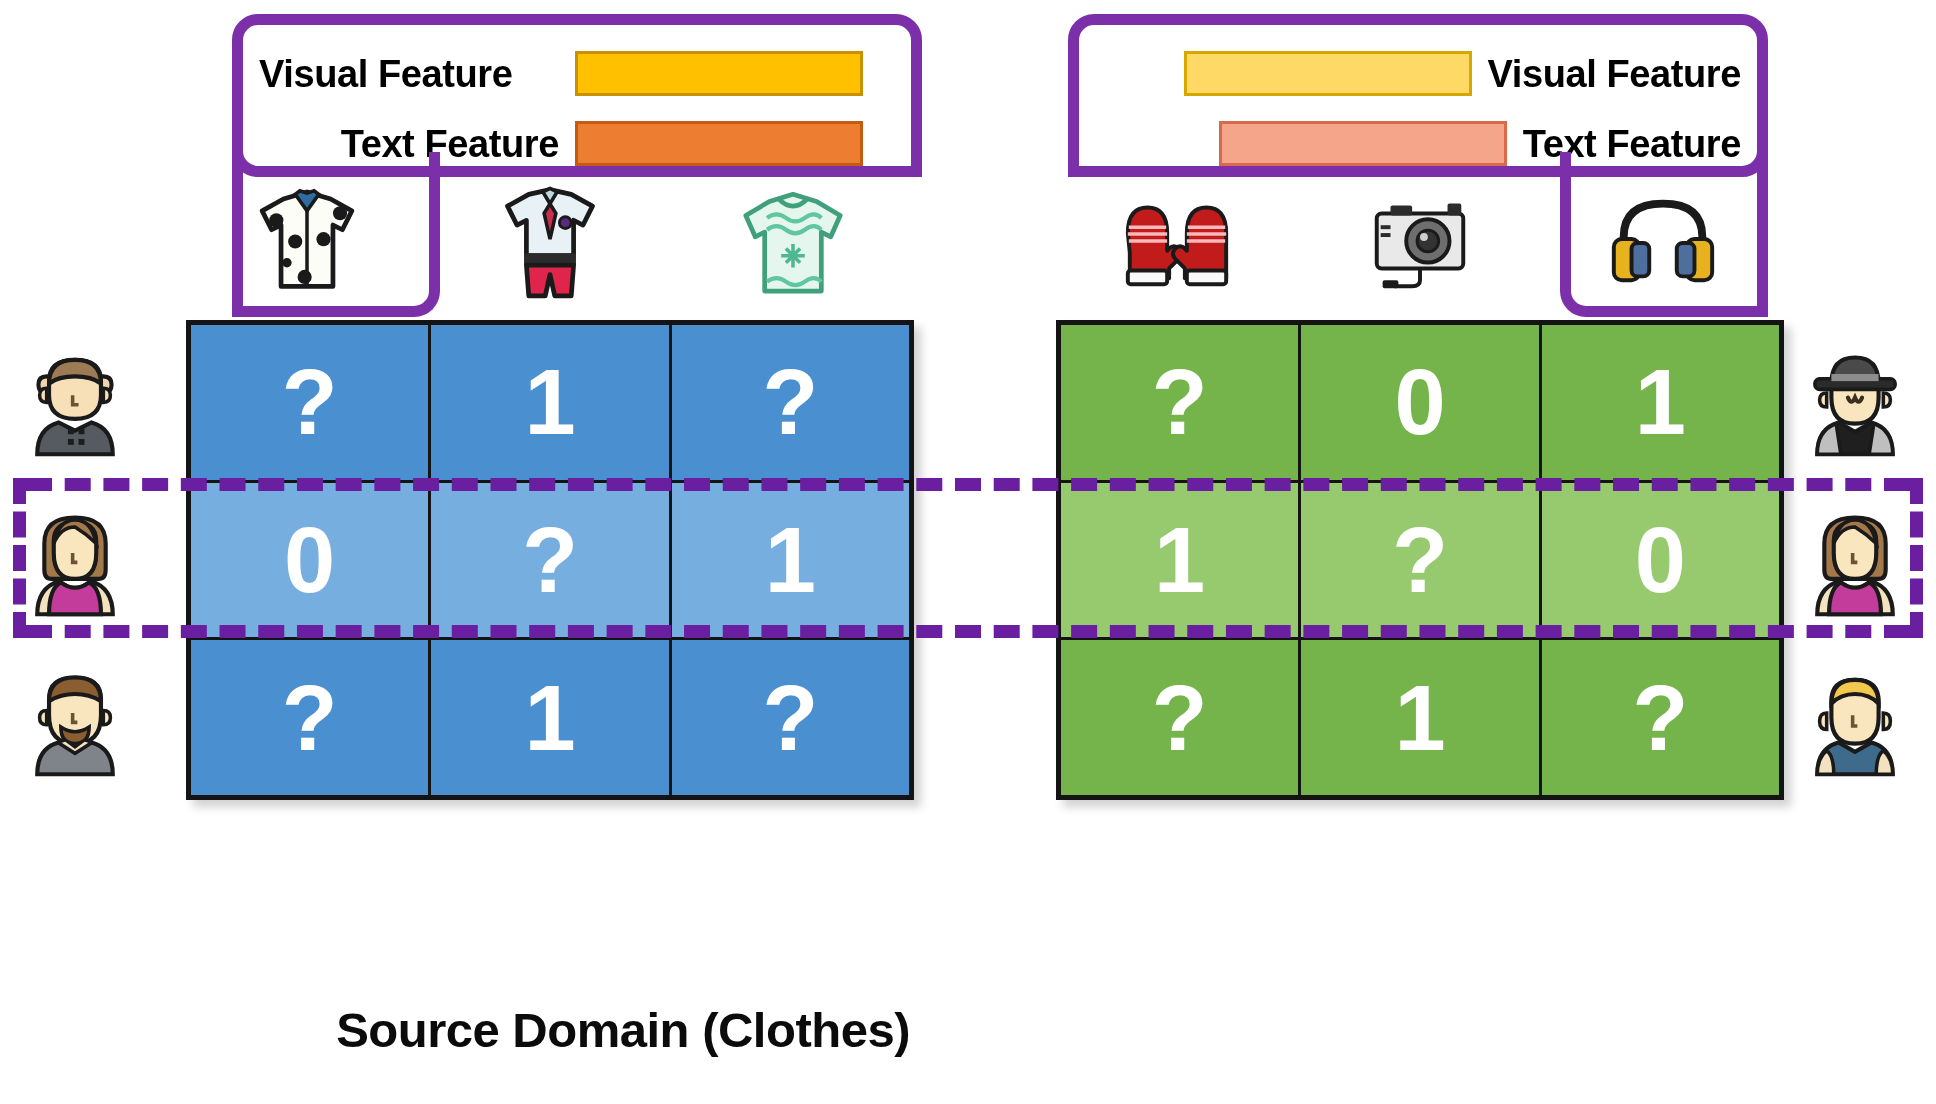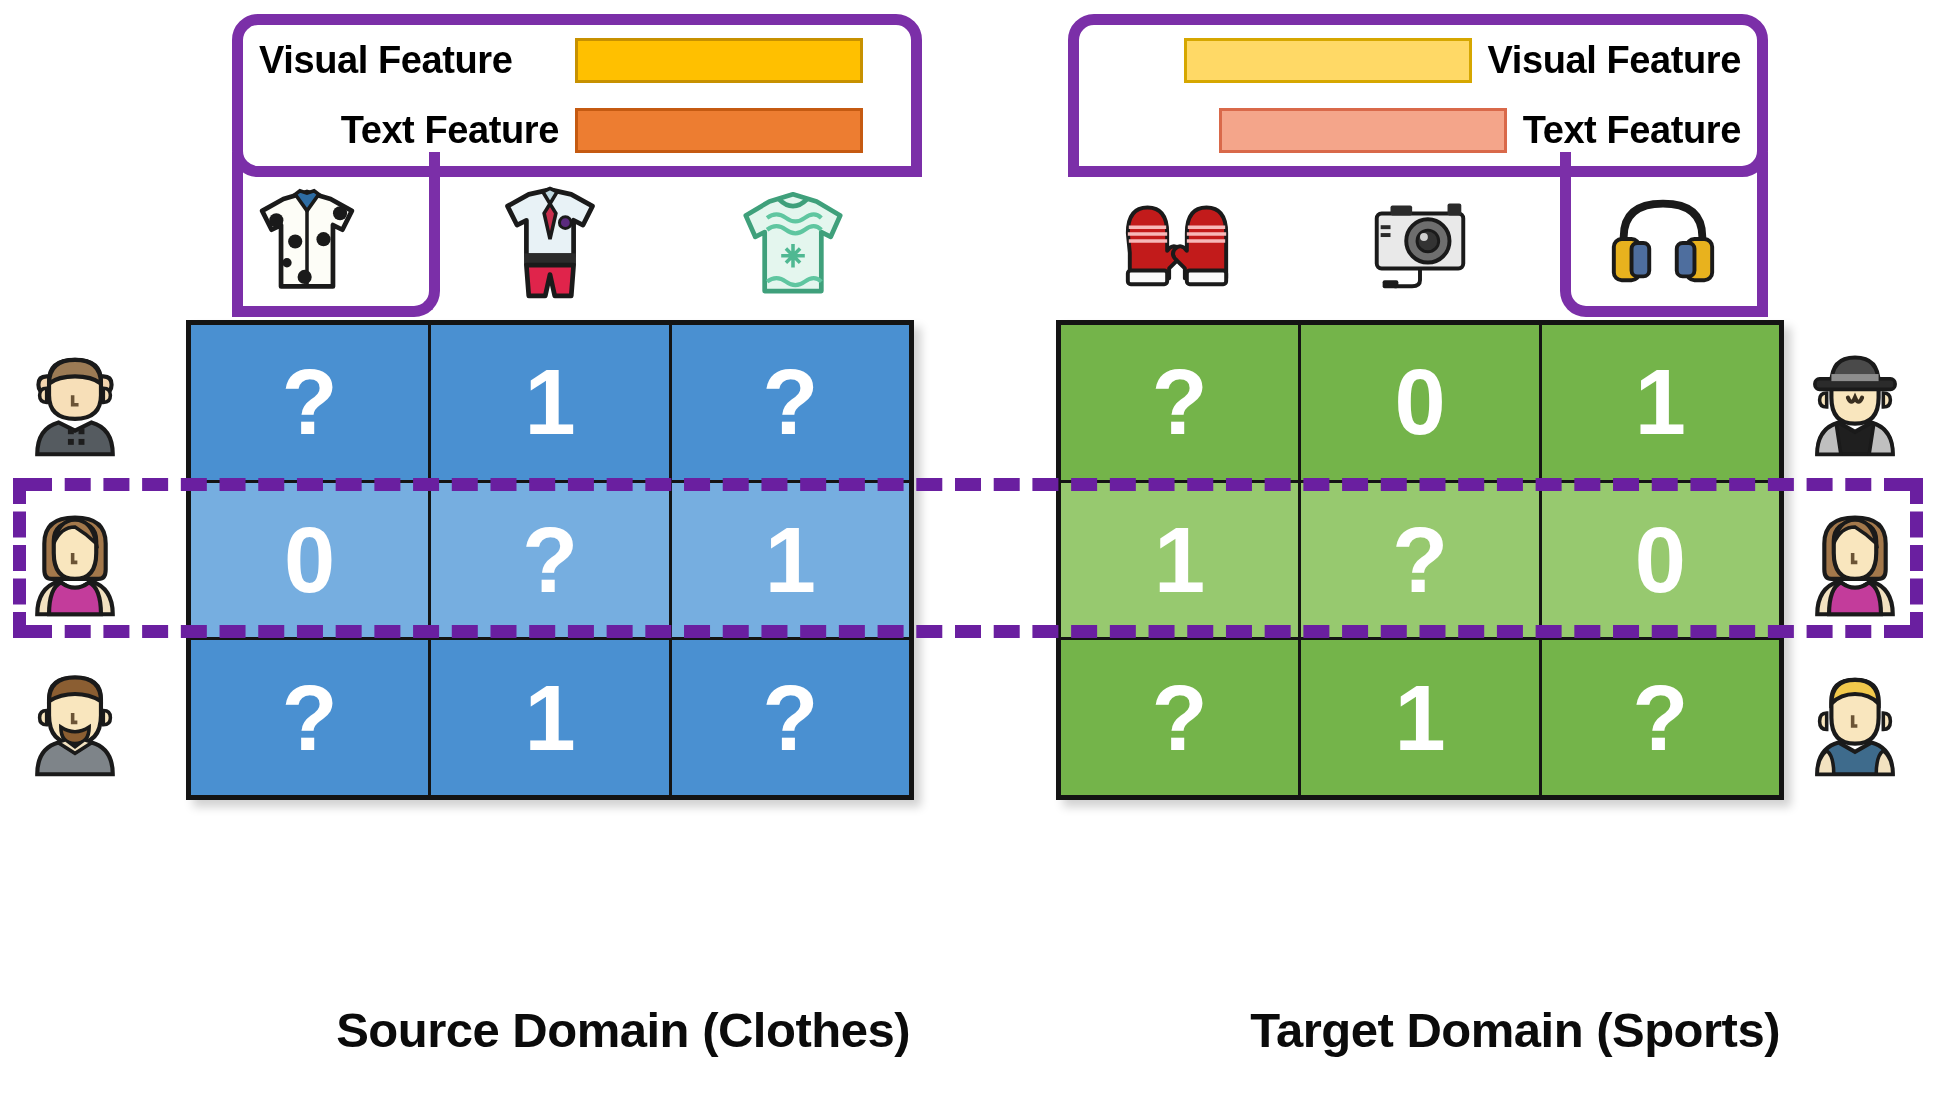--- a/index.html
+++ b/index.html
@@ -8,21 +8,21 @@
 
   .stage{position:absolute;left:0;top:0;width:1936px;height:1104px;}
 
   
   .legend{position:absolute;background:#fff;border:11px solid #7B2FA8;
           box-sizing:border-box;z-index:6;}
   .legend.left{left:232px;top:14px;width:690px;height:163px;
                border-radius:26px 26px 0 26px;}
   .legend.right{left:1068px;top:14px;width:700px;height:163px;
                 border-radius:26px 26px 26px 0;}
-  .legend-row{display:flex;align-items:center;height:50%;padding:0 16px;
+  .legend-row{display:flex;align-items:flex-end;height:50%;padding:0 16px;
               box-sizing:border-box;gap:16px;}
   .legend.left .legend-row{justify-content:flex-start;}
   .legend.right .legend-row{justify-content:flex-end;}
   .legend-label{font-weight:bold;font-size:38px;color:#000;white-space:nowrap;
                 letter-spacing:-0.4px;}
   .swatch{width:288px;height:45px;box-sizing:border-box;}
   .legend.left .legend-row:first-child .legend-label{width:300px;text-align:left;}
   .legend.left .legend-row:last-child .legend-label{width:300px;text-align:right;}
   .legend.right .legend-row .legend-label{text-align:left;}
 
@@ -270,21 +270,20 @@
       <div class="cell" style="background: rgb(116, 180, 74);">0</div>
       <div class="cell" style="background: rgb(116, 180, 74);">1</div>
       <div class="cell" style="background: rgb(151, 201, 111);">1</div>
       <div class="cell" style="background: rgb(151, 201, 111);">?</div>
       <div class="cell" style="background: rgb(151, 201, 111);">0</div>
       <div class="cell" style="background: rgb(116, 180, 74);">?</div>
       <div class="cell" style="background: rgb(116, 180, 74);">1</div>
       <div class="cell" style="background: rgb(116, 180, 74);">?</div>
     </div>
 
-    <div class="caption">Target Domain (Sports)</div>
   </div>
 
   <div class="itemring ring-src"></div>
   <div class="itemring ring-tgt"></div>
 
   <div class="legend left">
     <div class="legend-row">
       <span class="legend-label">Visual Feature</span>
       <span class="swatch" style="background:#FFC000;border:3px solid #C79100;"></span>
     </div>

